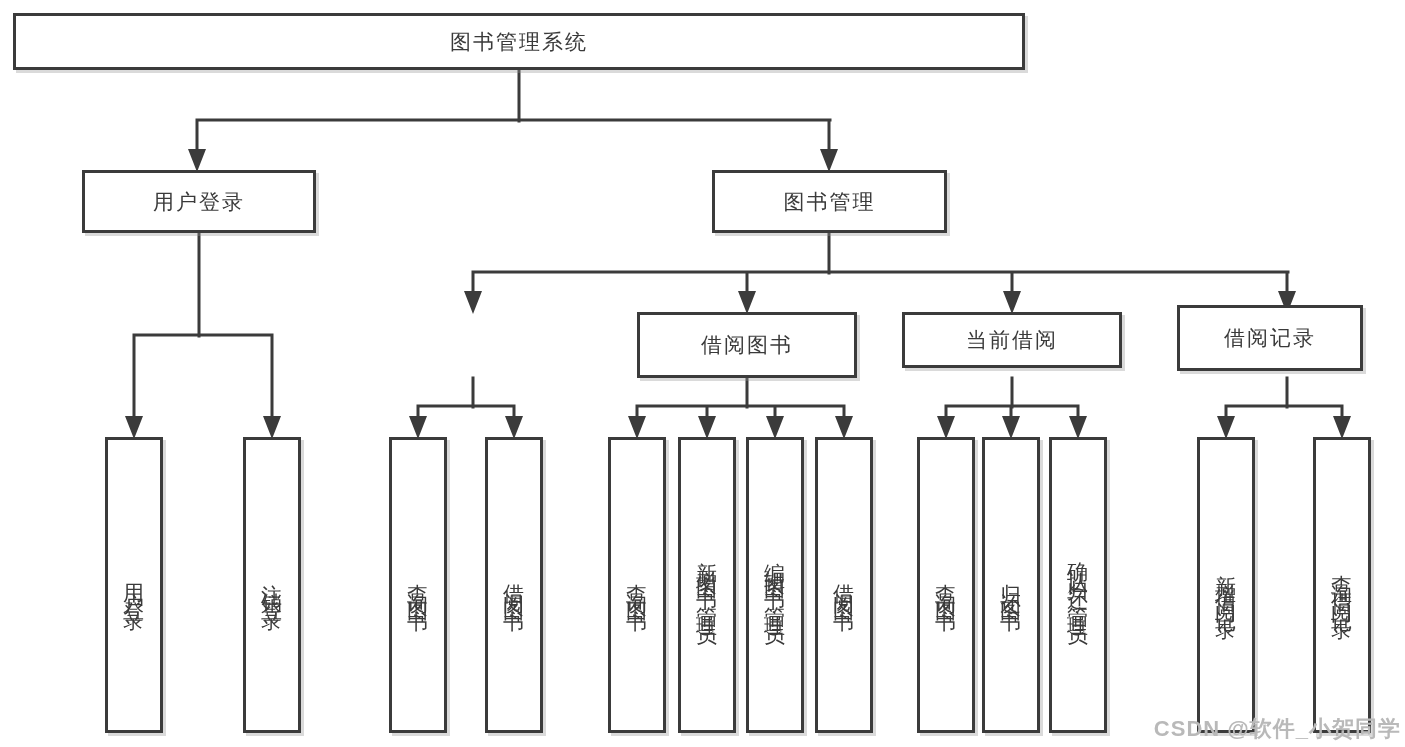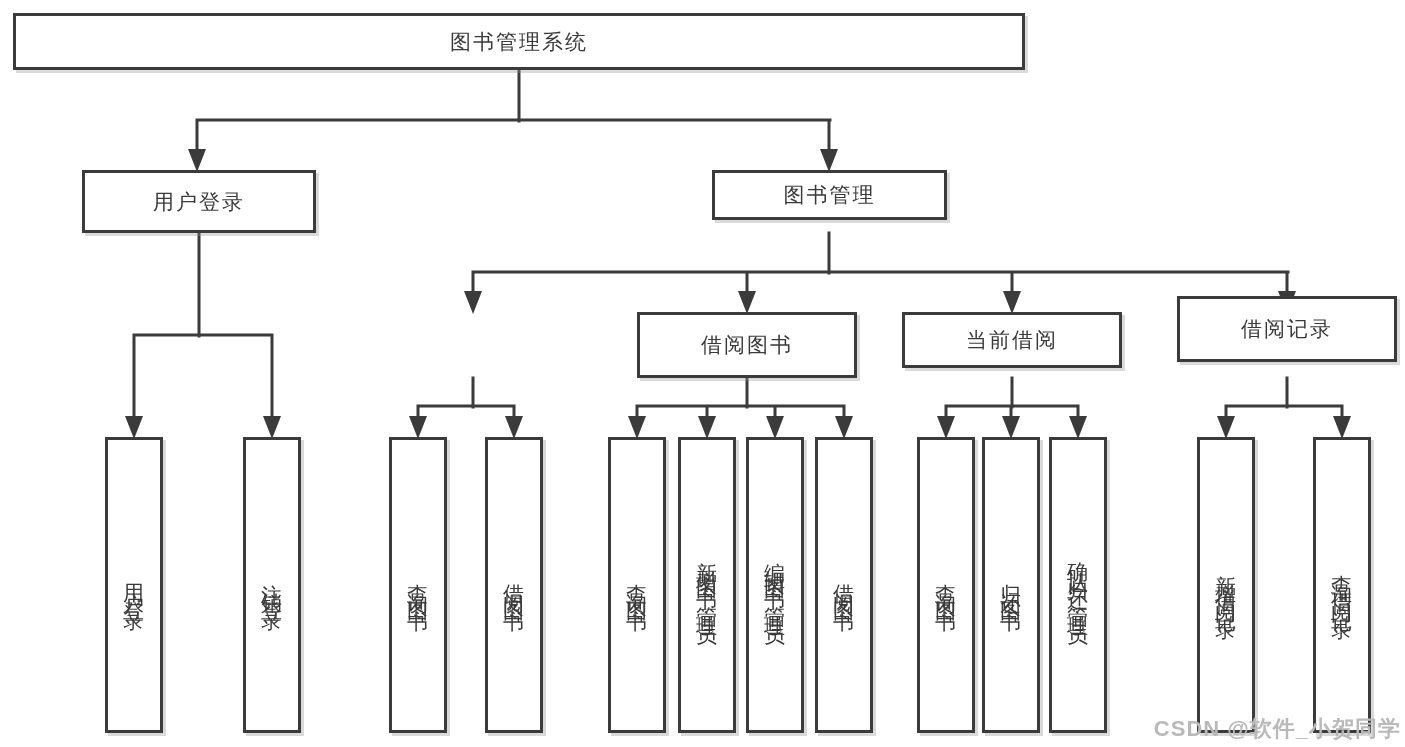--- a/index.html
+++ b/index.html
@@ -37,31 +37,31 @@
       <path d="M197 172L188 149L206 149ZM829 172L820 149L838 149ZM473 314L464 291L482 291ZM747 314L738 291L756 291ZM1012 314L1003 291L1021 291ZM1287 314L1278 291L1296 291ZM134 439L125 416L143 416ZM272 439L263 416L281 416ZM418 439L409 416L427 416ZM514 439L505 416L523 416ZM637 439L628 416L646 416ZM707 439L698 416L716 416ZM775 439L766 416L784 416ZM844 439L835 416L853 416ZM946 439L937 416L955 416ZM1011 439L1002 416L1020 416ZM1078 439L1069 416L1087 416ZM1226 439L1217 416L1235 416ZM1342 439L1333 416L1351 416Z" fill="#3b3b3b"></path>
     </svg>
 
   <div class="box hbox" style="left:13px;top:13px;width:1012px;height:57px">
     <span class="lbl">图书管理系统</span>
   </div>
 
   <div class="box hbox" style="left:82px;top:170px;width:234px;height:63px">
     <span class="lbl">用户登录</span>
   </div>
-  <div class="box hbox" style="left:712px;top:170px;width:235px;height:50px">
+  <div class="box hbox" style="left:712px;top:170px;width:235px;height:63px">
     <span class="lbl">图书管理</span>
   </div>
 
   <div class="box hbox" style="left:637px;top:312px;width:220px;height:66px">
     <span class="lbl">借阅图书</span>
   </div>
   <div class="box hbox" style="left:902px;top:312px;width:220px;height:56px">
     <span class="lbl">当前借阅</span>
   </div>
-  <div class="box hbox" style="left:1177px;top:296px;width:220px;height:66px">
+  <div class="box hbox" style="left:1177px;top:305px;width:186px;height:66px">
     <span class="lbl">借阅记录</span>
   </div>
 
   <div class="box vbox" style="left:105px">
     <span class="lbl">用户登录</span>
   </div>
   <div class="box vbox" style="left:243px">
     <span class="lbl">注销登录</span>
   </div>
 

